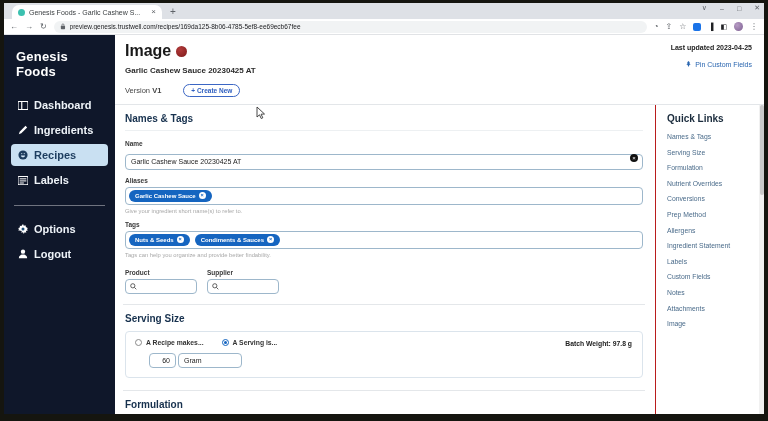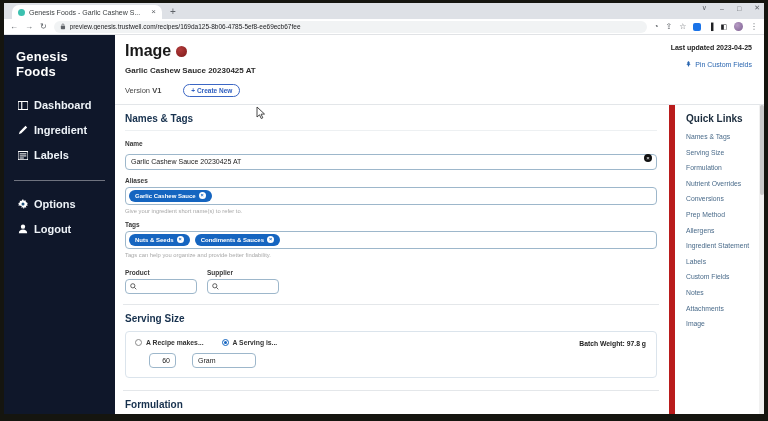--- a/index.html
+++ b/index.html
@@ -74,25 +74,25 @@
                   display:flex; align-items:center; padding:0 4px; gap:3px; }
   .hr { border-top:1px solid #e4e7ea; margin:0 -2px; }
   .section { padding-top:8px; }
   .ss-box { border:1px solid #dbe4ec; border-radius:4px; padding:7px 9px 9px; margin-top:7px; position:relative; }
   .radio-row { display:flex; gap:18px; align-items:center; }
   .radio { display:flex; align-items:center; gap:4px; font-size:6.8px; font-weight:600; color:#333; cursor:pointer; }
   .rdot { width:7px; height:7px; border-radius:50%; border:1px solid #8a8a8a; background:#fff; position:relative; }
   .rdot.sel { border-color:#1565c0; }
   .rdot.sel::after { content:""; position:absolute; inset:1px; border-radius:50%; background:#1565c0; }
   .batch { position:absolute; right:10px; top:8px; font-size:6.8px; font-weight:bold; color:#222; }
-  .ss-inputs { display:flex; gap:16px; margin-top:7px; margin-left:14px; }
+  .ss-inputs { display:flex; gap:2px; margin-top:7px; margin-left:14px; }
   .small-input { height:15px; border:1px solid #9db7cb; border-radius:4px; font-size:7px; color:#222;
                  padding:0 5px; outline:none; }
 
-  .quicklinks { width:90px; border-left:6px solid #b91c1c; padding:8px 0 0 11px; flex:0 0 auto; }
+  .quicklinks { width:104px; border-left:1px solid #b91c1c; padding:8px 0 0 11px; flex:0 0 auto; }
   .ql-title { font-size:10px; font-weight:bold; color:#1a2b3c; margin-bottom:9px; }
   .ql-link { display:block; font-size:6.8px; color:#4a6b8a; margin-bottom:8.6px; cursor:pointer; text-decoration:none; }
 
   .scrollbar { width:5px; background:#f1f1f1; flex:0 0 auto; position:relative; }
   .scroll-thumb { position:absolute; top:0; left:0.5px; width:4px; height:90px; background:#c9c9c9; border-radius:2px; }
 
   .cursor { position:absolute; left:256px; top:106px; z-index:50; pointer-events:none; }
 </style>
 </head>
 <body>
@@ -145,23 +145,32 @@
           <rect x="0" y="0" width="12" height="10" rx="1.5" fill="none" stroke="#fff" stroke-width="1.4"></rect>
           <line x1="4.5" y1="0" x2="4.5" y2="10" stroke="#fff" stroke-width="1.4"></line>
         </svg>
         <span>Dashboard</span>
       </div>
 
       <div class="nav-item">
         <svg width="10" height="10" viewBox="0 0 12 12">
           <path d="M1 11l1-3 7-7 2 2-7 7-3 1z" fill="#fff"></path>
         </svg>
-        <span>Ingredient</span>
-      </div>
-
+        <span>Ingredients</span>
+      </div>
+
+      <div class="nav-item active">
+        <svg width="10" height="10" viewBox="0 0 12 12">
+          <circle cx="6" cy="6" r="5.5" fill="#1d3d5f"></circle>
+          <path d="M3.5 6.5c0 1.4 1.1 2.2 2.5 2.2s2.5-.8 2.5-2.2z" fill="#cfe3f3"></path>
+          <circle cx="4.5" cy="4.3" r="0.7" fill="#cfe3f3"></circle>
+          <circle cx="7.5" cy="4.3" r="0.7" fill="#cfe3f3"></circle>
+        </svg>
+        <span>Recipes</span>
+      </div>
 
       <div class="nav-item">
         <svg width="10" height="9" viewBox="0 0 12 10">
           <rect x="0" y="0" width="12" height="10" rx="1.5" fill="none" stroke="#fff" stroke-width="1.3"></rect>
           <line x1="2" y1="3" x2="10" y2="3" stroke="#fff" stroke-width="1.2"></line>
           <line x1="2" y1="5.5" x2="10" y2="5.5" stroke="#fff" stroke-width="1.2"></line>
           <line x1="2" y1="8" x2="7" y2="8" stroke="#fff" stroke-width="1.2"></line>
         </svg>
         <span>Labels</span>
       </div>

